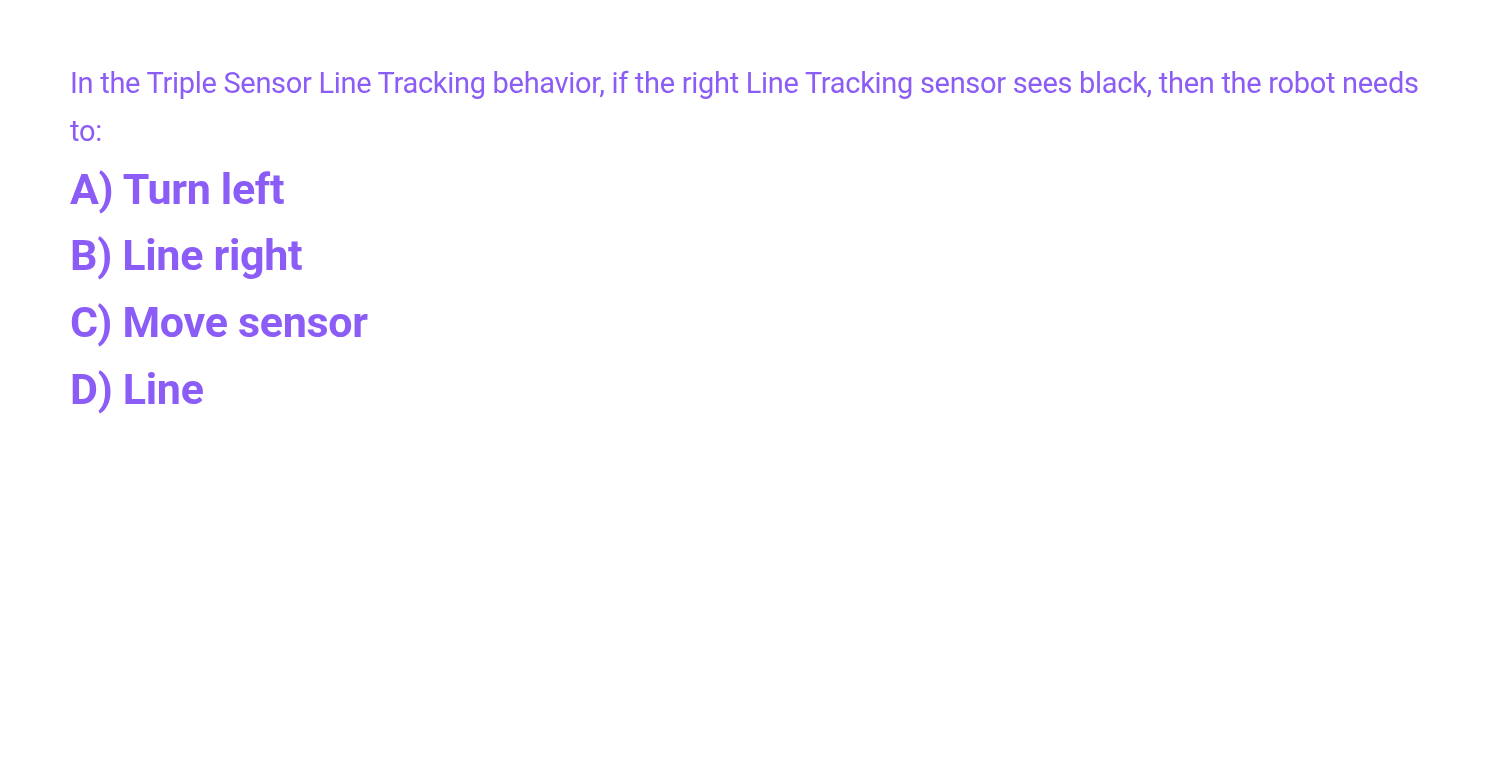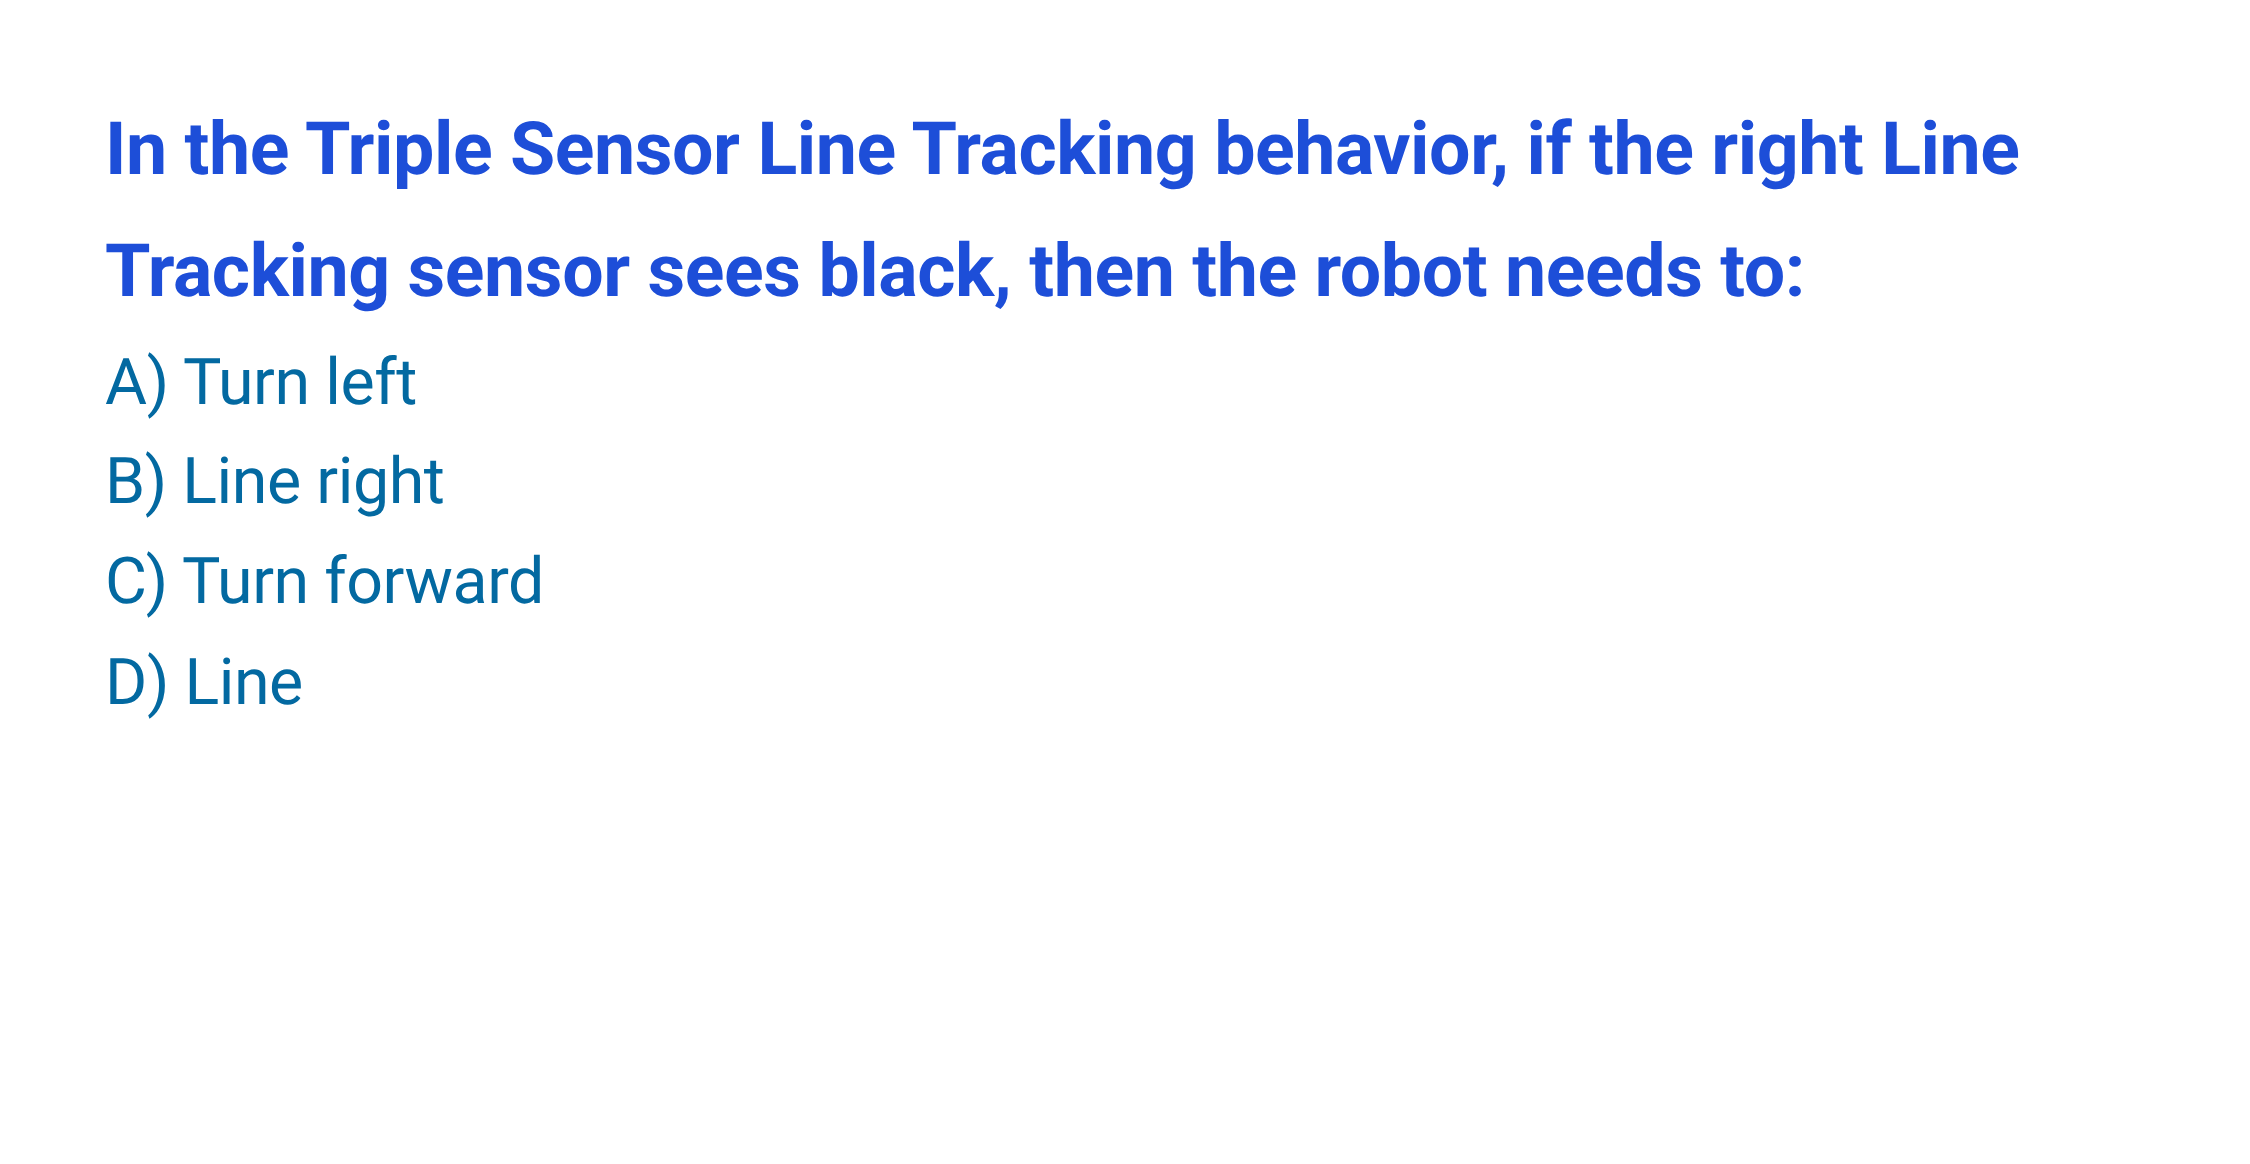--- a/index.html
+++ b/index.html
@@ -8,34 +8,34 @@
       box-sizing: border-box;
     }
     body {
       width: 1500px;
       height: 776px;
       background: #ffffff;
       font-family: -apple-system, BlinkMacSystemFont, "Segoe UI", Roboto, Helvetica, Arial, sans-serif;
       padding: 60px 70px;
     }
     .question-text {
-      font-size: 49px;
-      color: #1d4ed8;
+      font-size: 29px;
+      color: #8b5cf6;
       line-height: 1.65;
-      font-weight: 700;
+      font-weight: 400;
       letter-spacing: -0.3px;
     }
     .option {
       font-size: 43px;
-      color: #0369a1;
+      color: #8b5cf6;
       line-height: 1.55;
-      font-weight: 400;
+      font-weight: 700;
       letter-spacing: -0.3px;
     }
   </style>
 </head>
 <body>
 
 <div class="question-text">In the Triple Sensor Line Tracking behavior, if the right Line Tracking sensor sees black, then the robot needs to:</div>
 <div class="option">A) Turn left</div>
 <div class="option">B) Line right</div>
-<div class="option">C) Turn forward</div>
+<div class="option">C) Move sensor</div>
 <div class="option">D) Line</div>
 
 </body></html>

